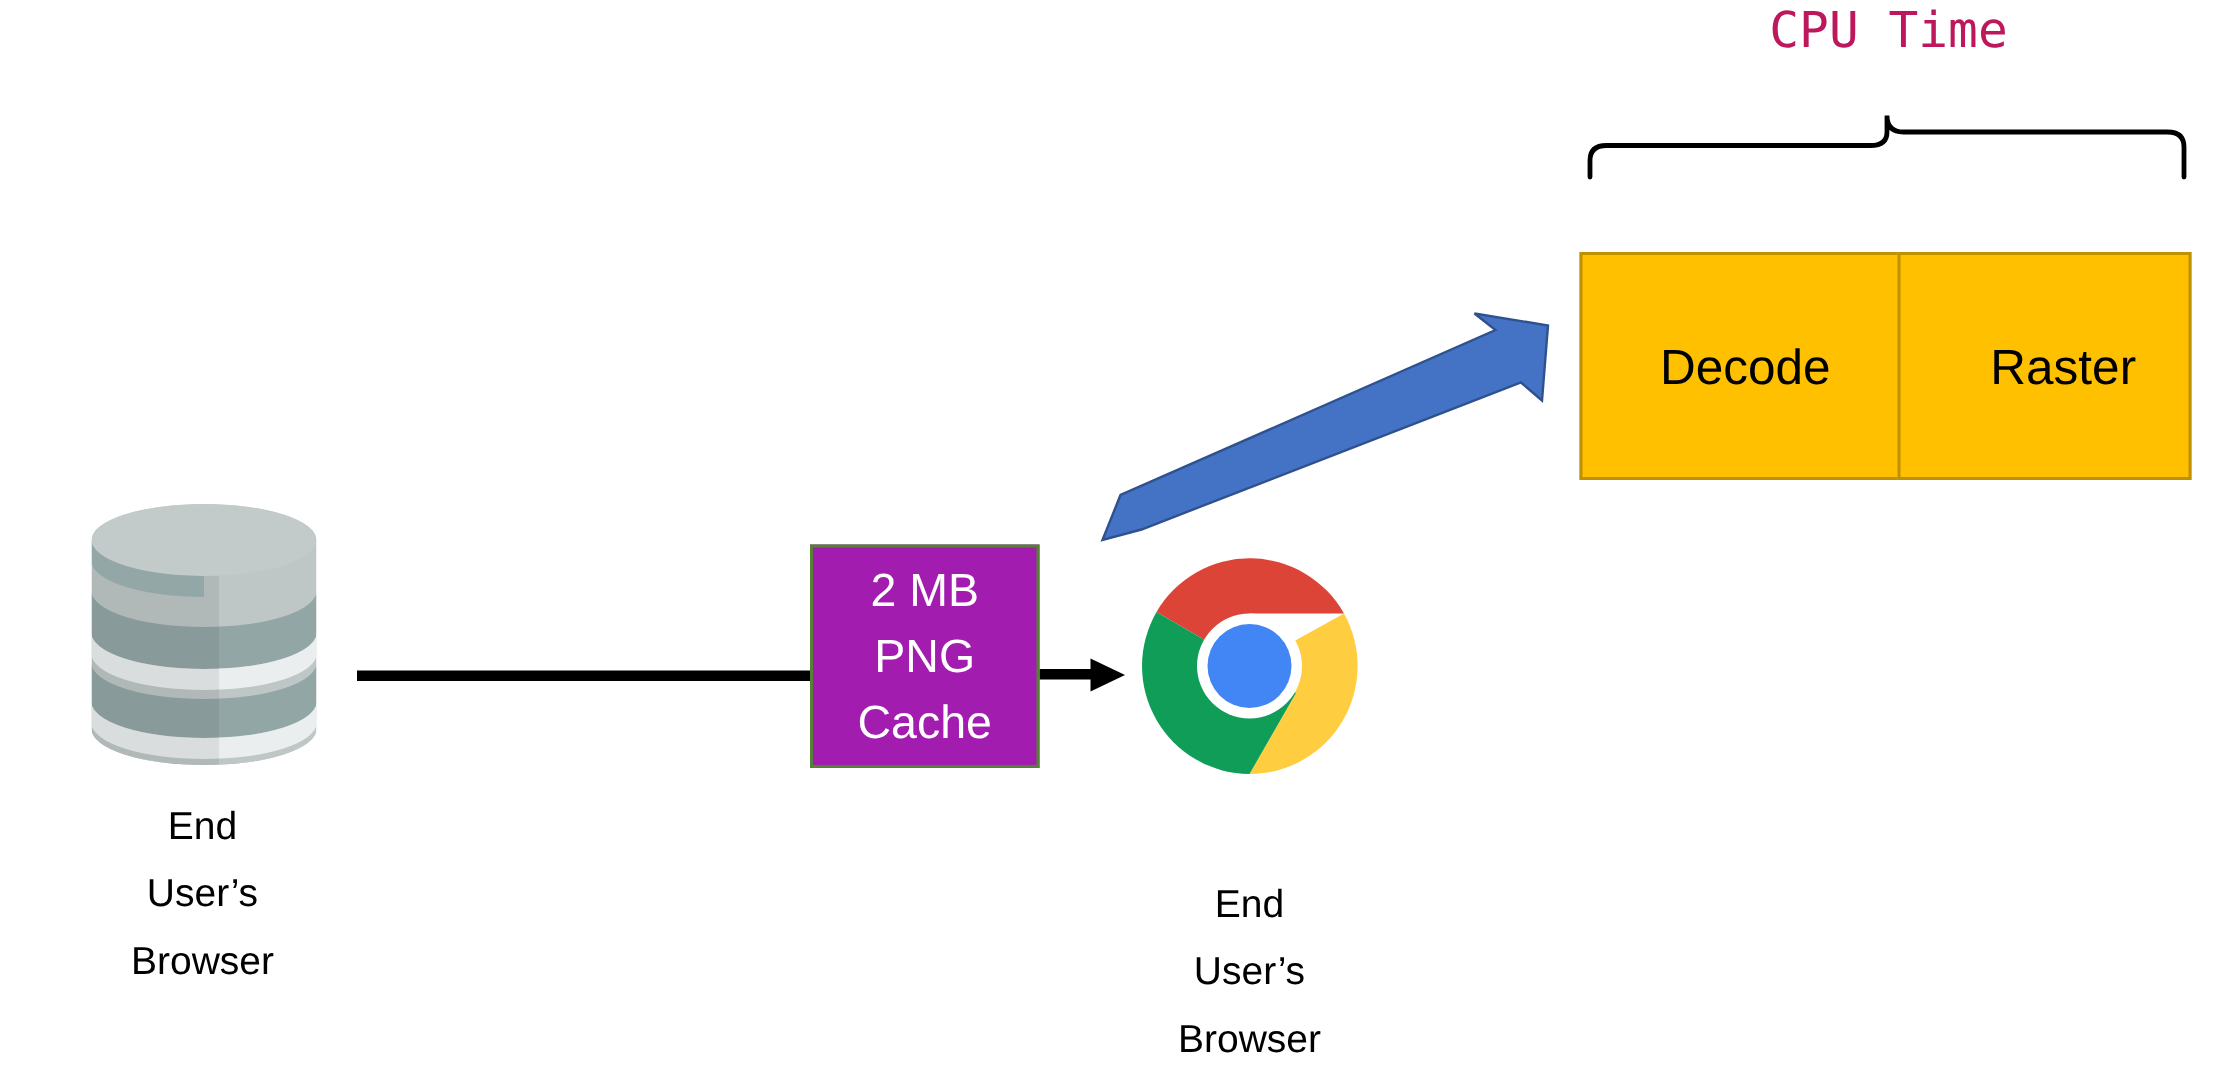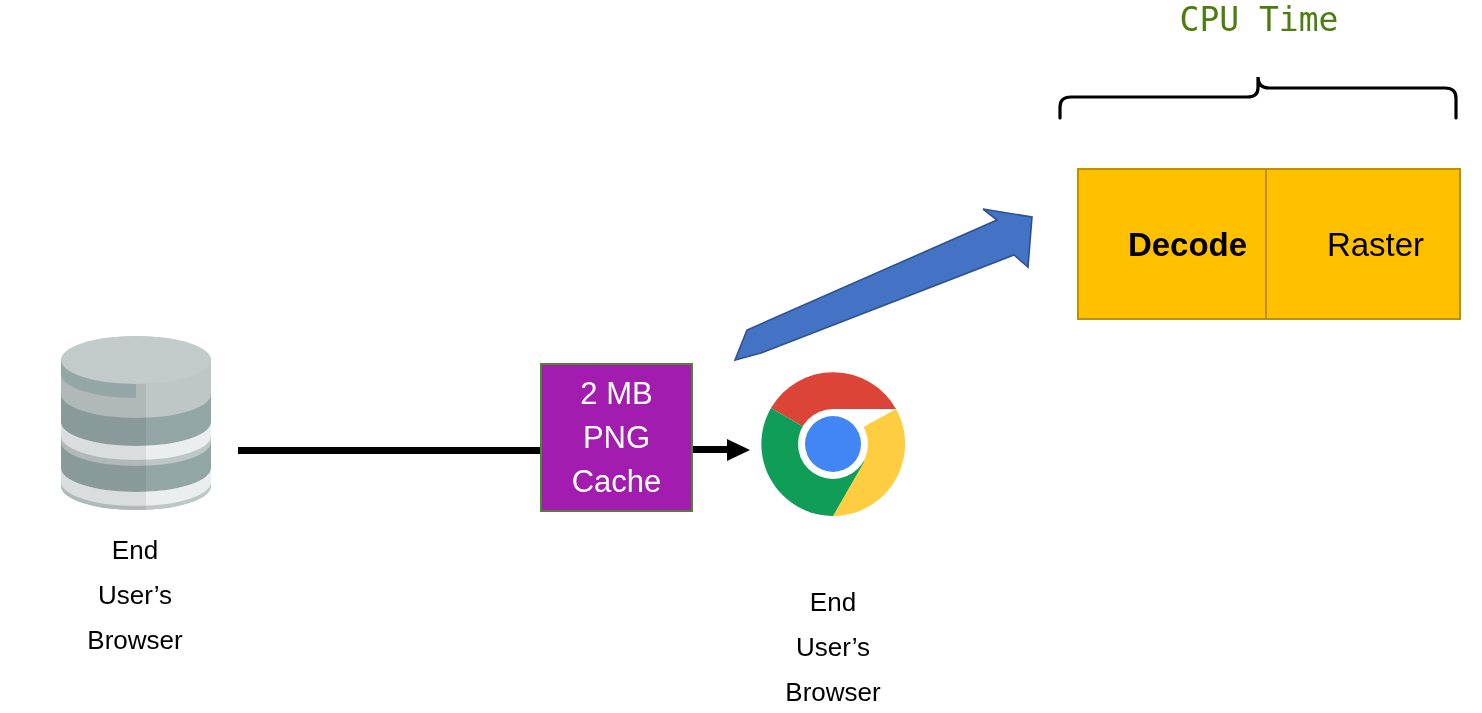--- a/index.html
+++ b/index.html
@@ -21,21 +21,21 @@
 
   
   #cpu-time-label {
     left: 1054px;
     top: 0px;
     width: 410px;
     text-align: center;
     font-family: "DejaVu Sans Mono", "Liberation Mono", monospace;
     font-size: 33px;
     line-height: 40px;
-    color: #4d7c0f;
+    color: #be185d;
     white-space: nowrap;
   }
 
   
   #cpu-brace {
     left: 1040px;
     top: 55px;
     width: 442px;
     height: 80px;
   }
@@ -50,21 +50,21 @@
     display: flex;
     align-items: center;
     justify-content: center;
   }
   .proc-box .proc-label {
     font-family: "Liberation Sans", "DejaVu Sans", sans-serif;
     font-size: 33px;
     color: #000000;
     line-height: 1;
   }
-  #proc-box-decode { left: 1077px; width: 221px; font-weight: bold; }
+  #proc-box-decode { left: 1053px; width: 221px; }
   #proc-box-raster { left: 1265px; width: 196px; padding-left: 25px; }
 
   
   #blue-arrow {
     left: 725px;
     top: 205px;
     width: 320px;
     height: 160px;
   }
 

